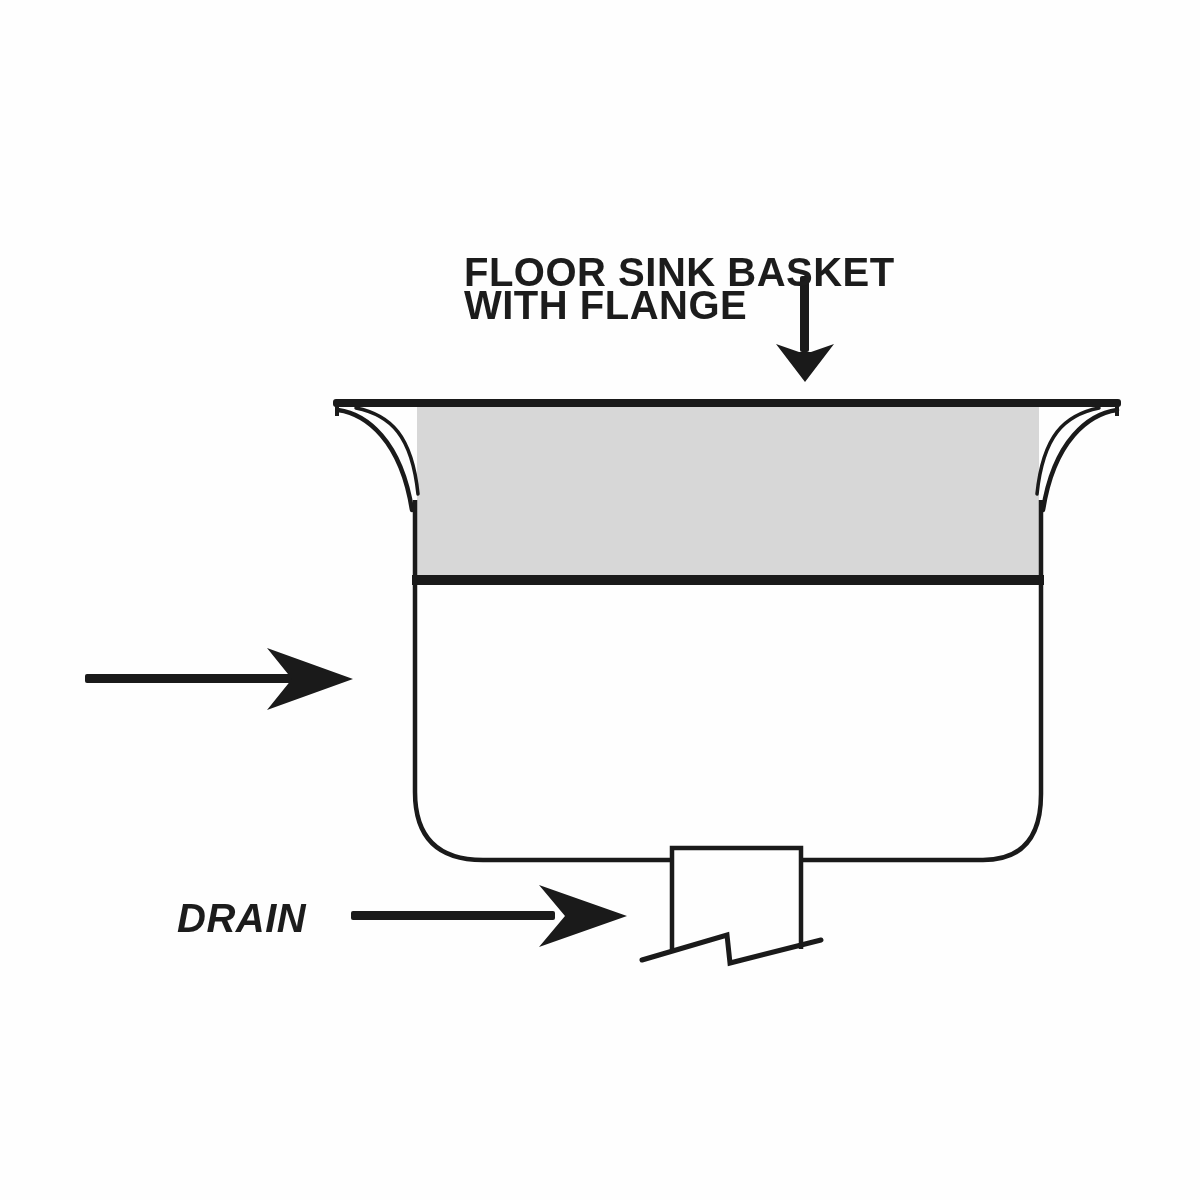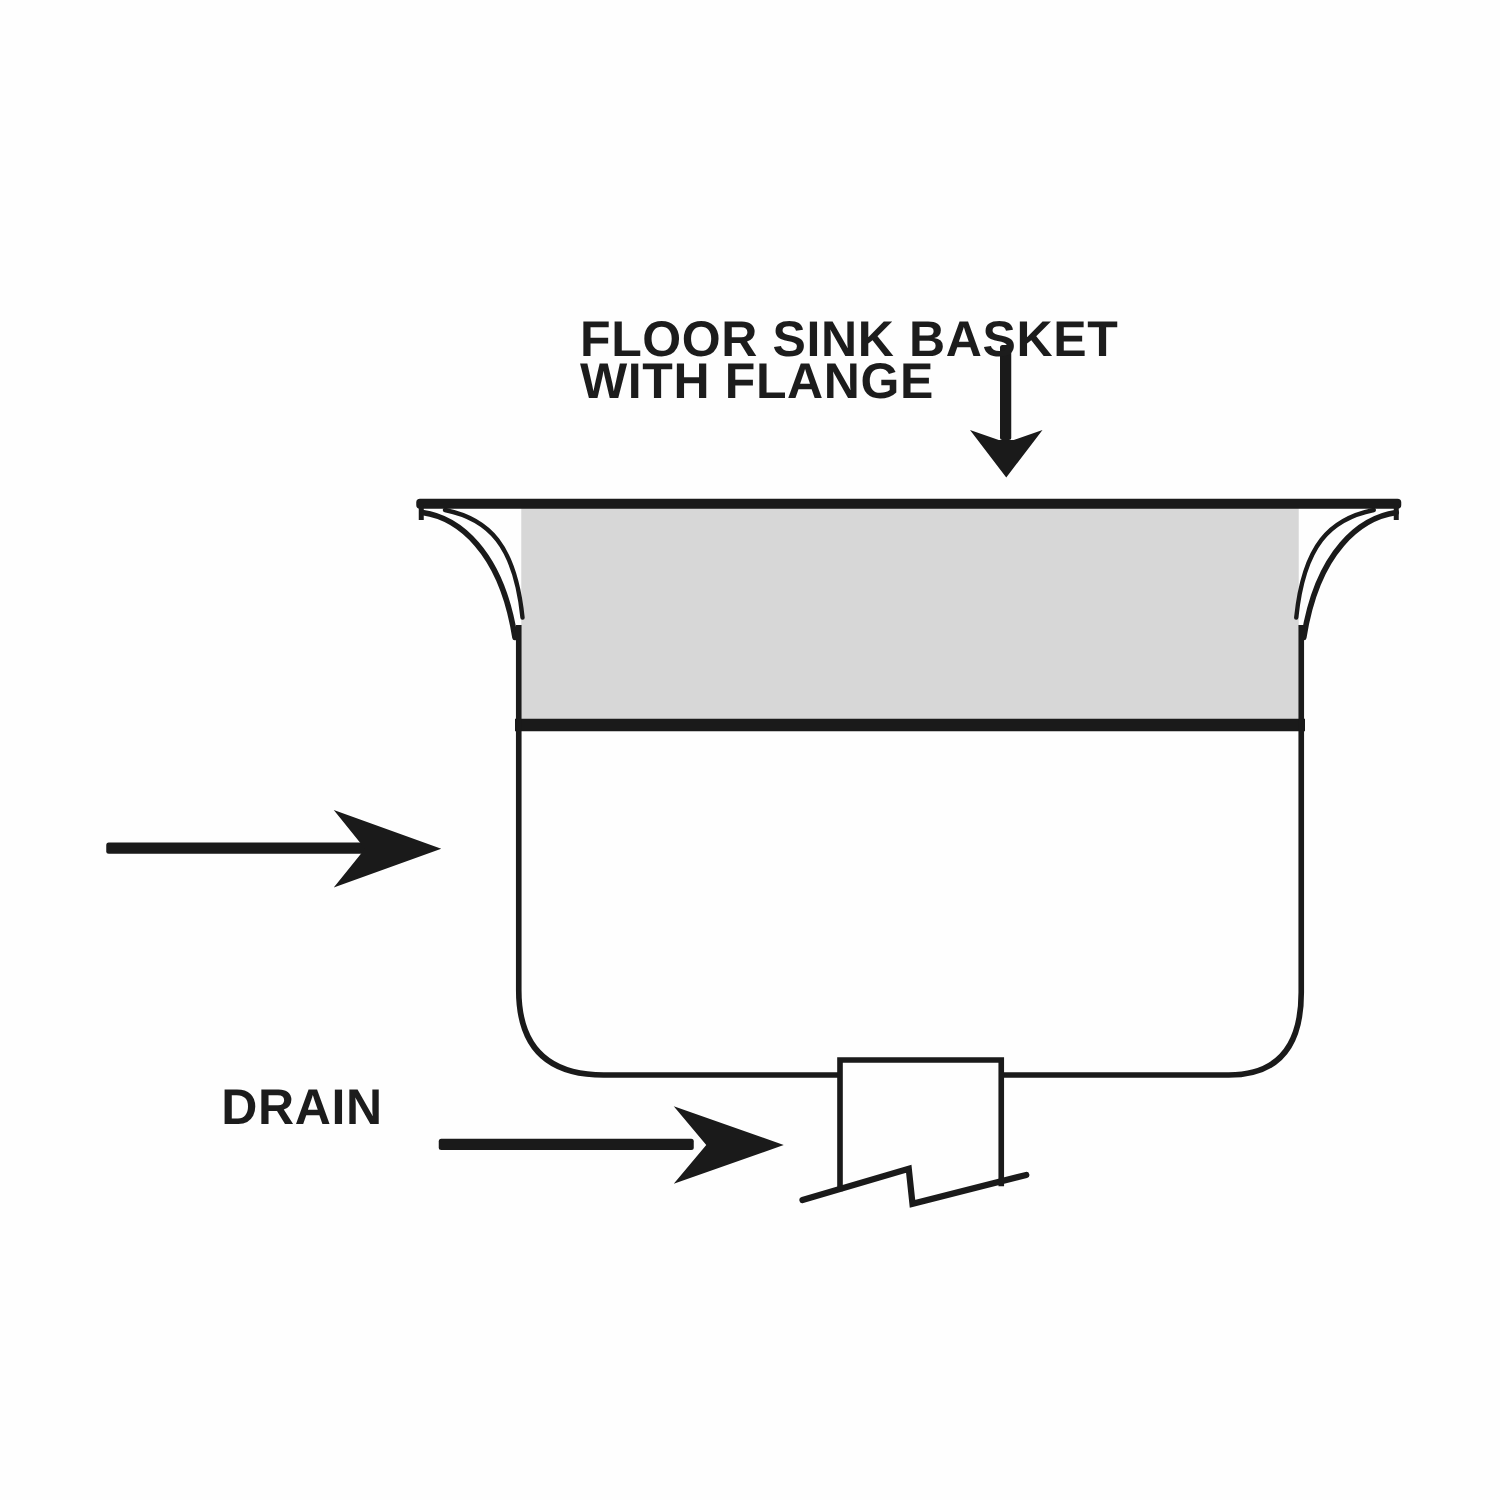--- a/index.html
+++ b/index.html
@@ -62,14 +62,14 @@
     </g>
 
     <g>
       <rect x="351" y="911" width="204" height="9" rx="2" fill="#1a1a1a"></rect>
       <polygon points="627,916 539,885 565,916 539,947" fill="#1a1a1a"></polygon>
     </g>
   </svg>
 
   <div class="lbl" style="left:464px; top:224px;margin-top:28px;">FLOOR SINK BASKET</div>
   <div class="lbl" style="left:464px; top:285px;">WITH FLANGE</div>
-  <div class="lbl" style="left:177px; top:866px;">DRAIN</div>
+  <div class="lbl" style="left:177px; top:898px;font-style:italic;">DRAIN</div>
 </div>
 
 </body></html>

